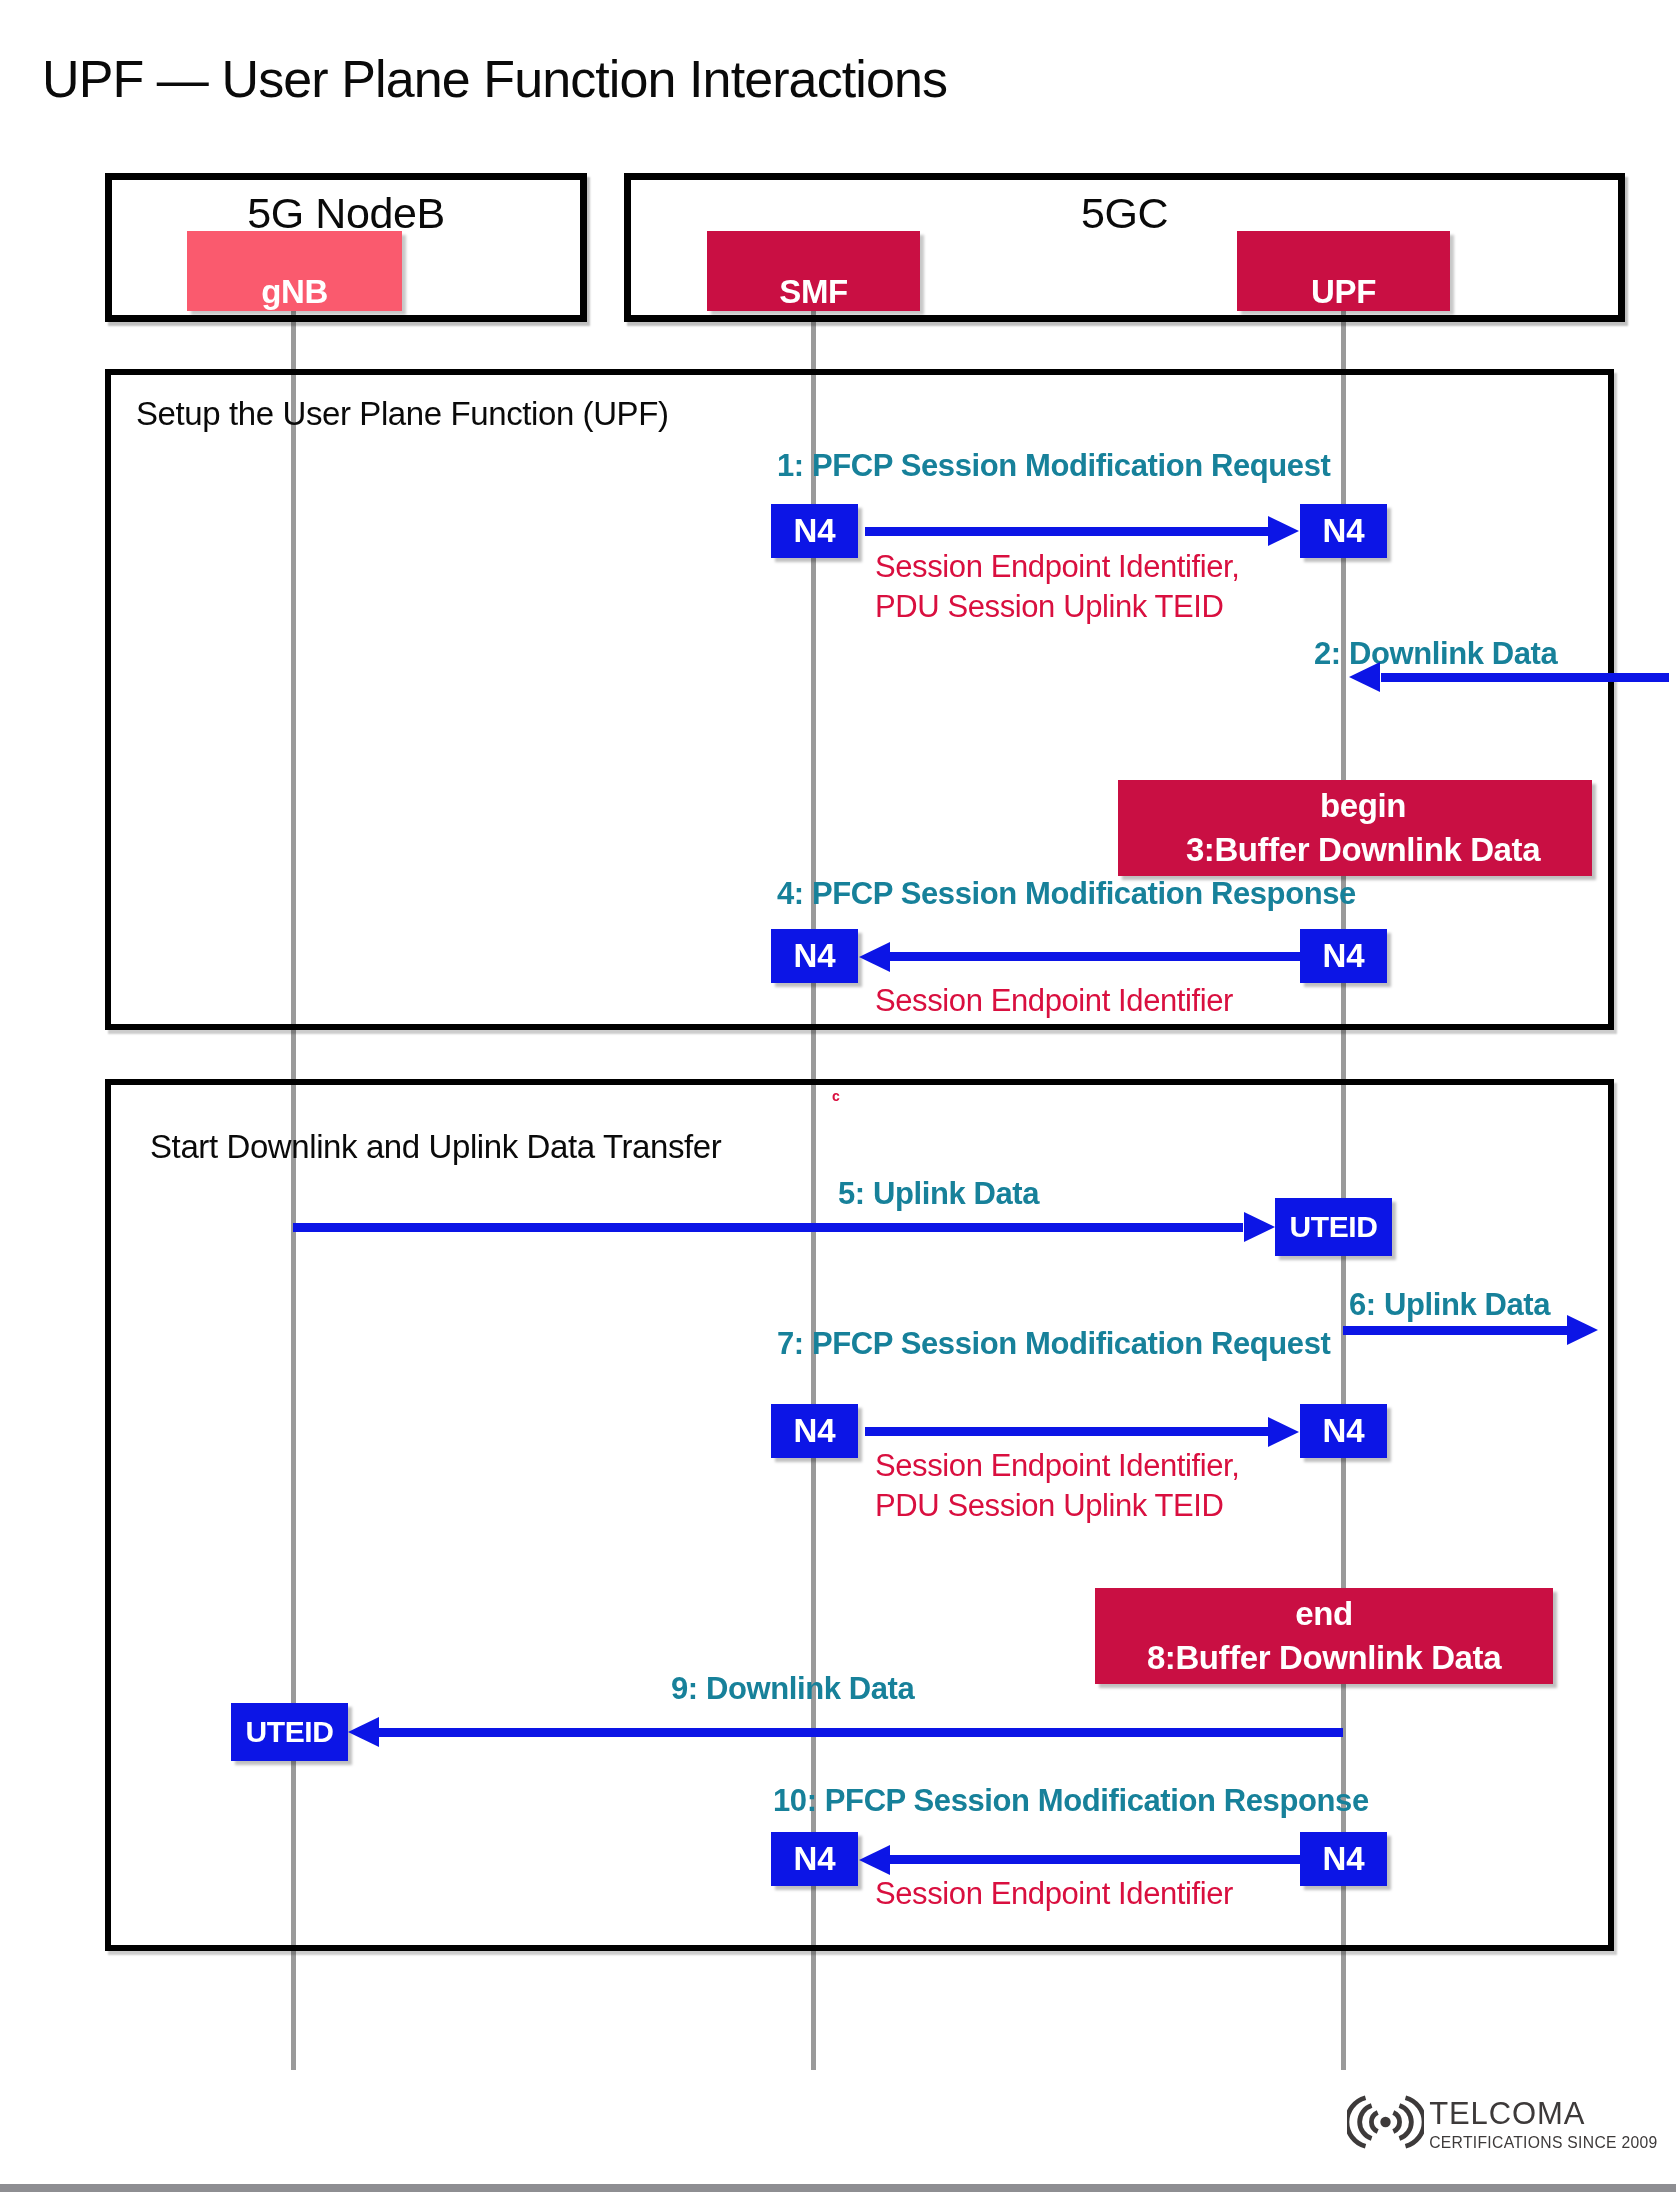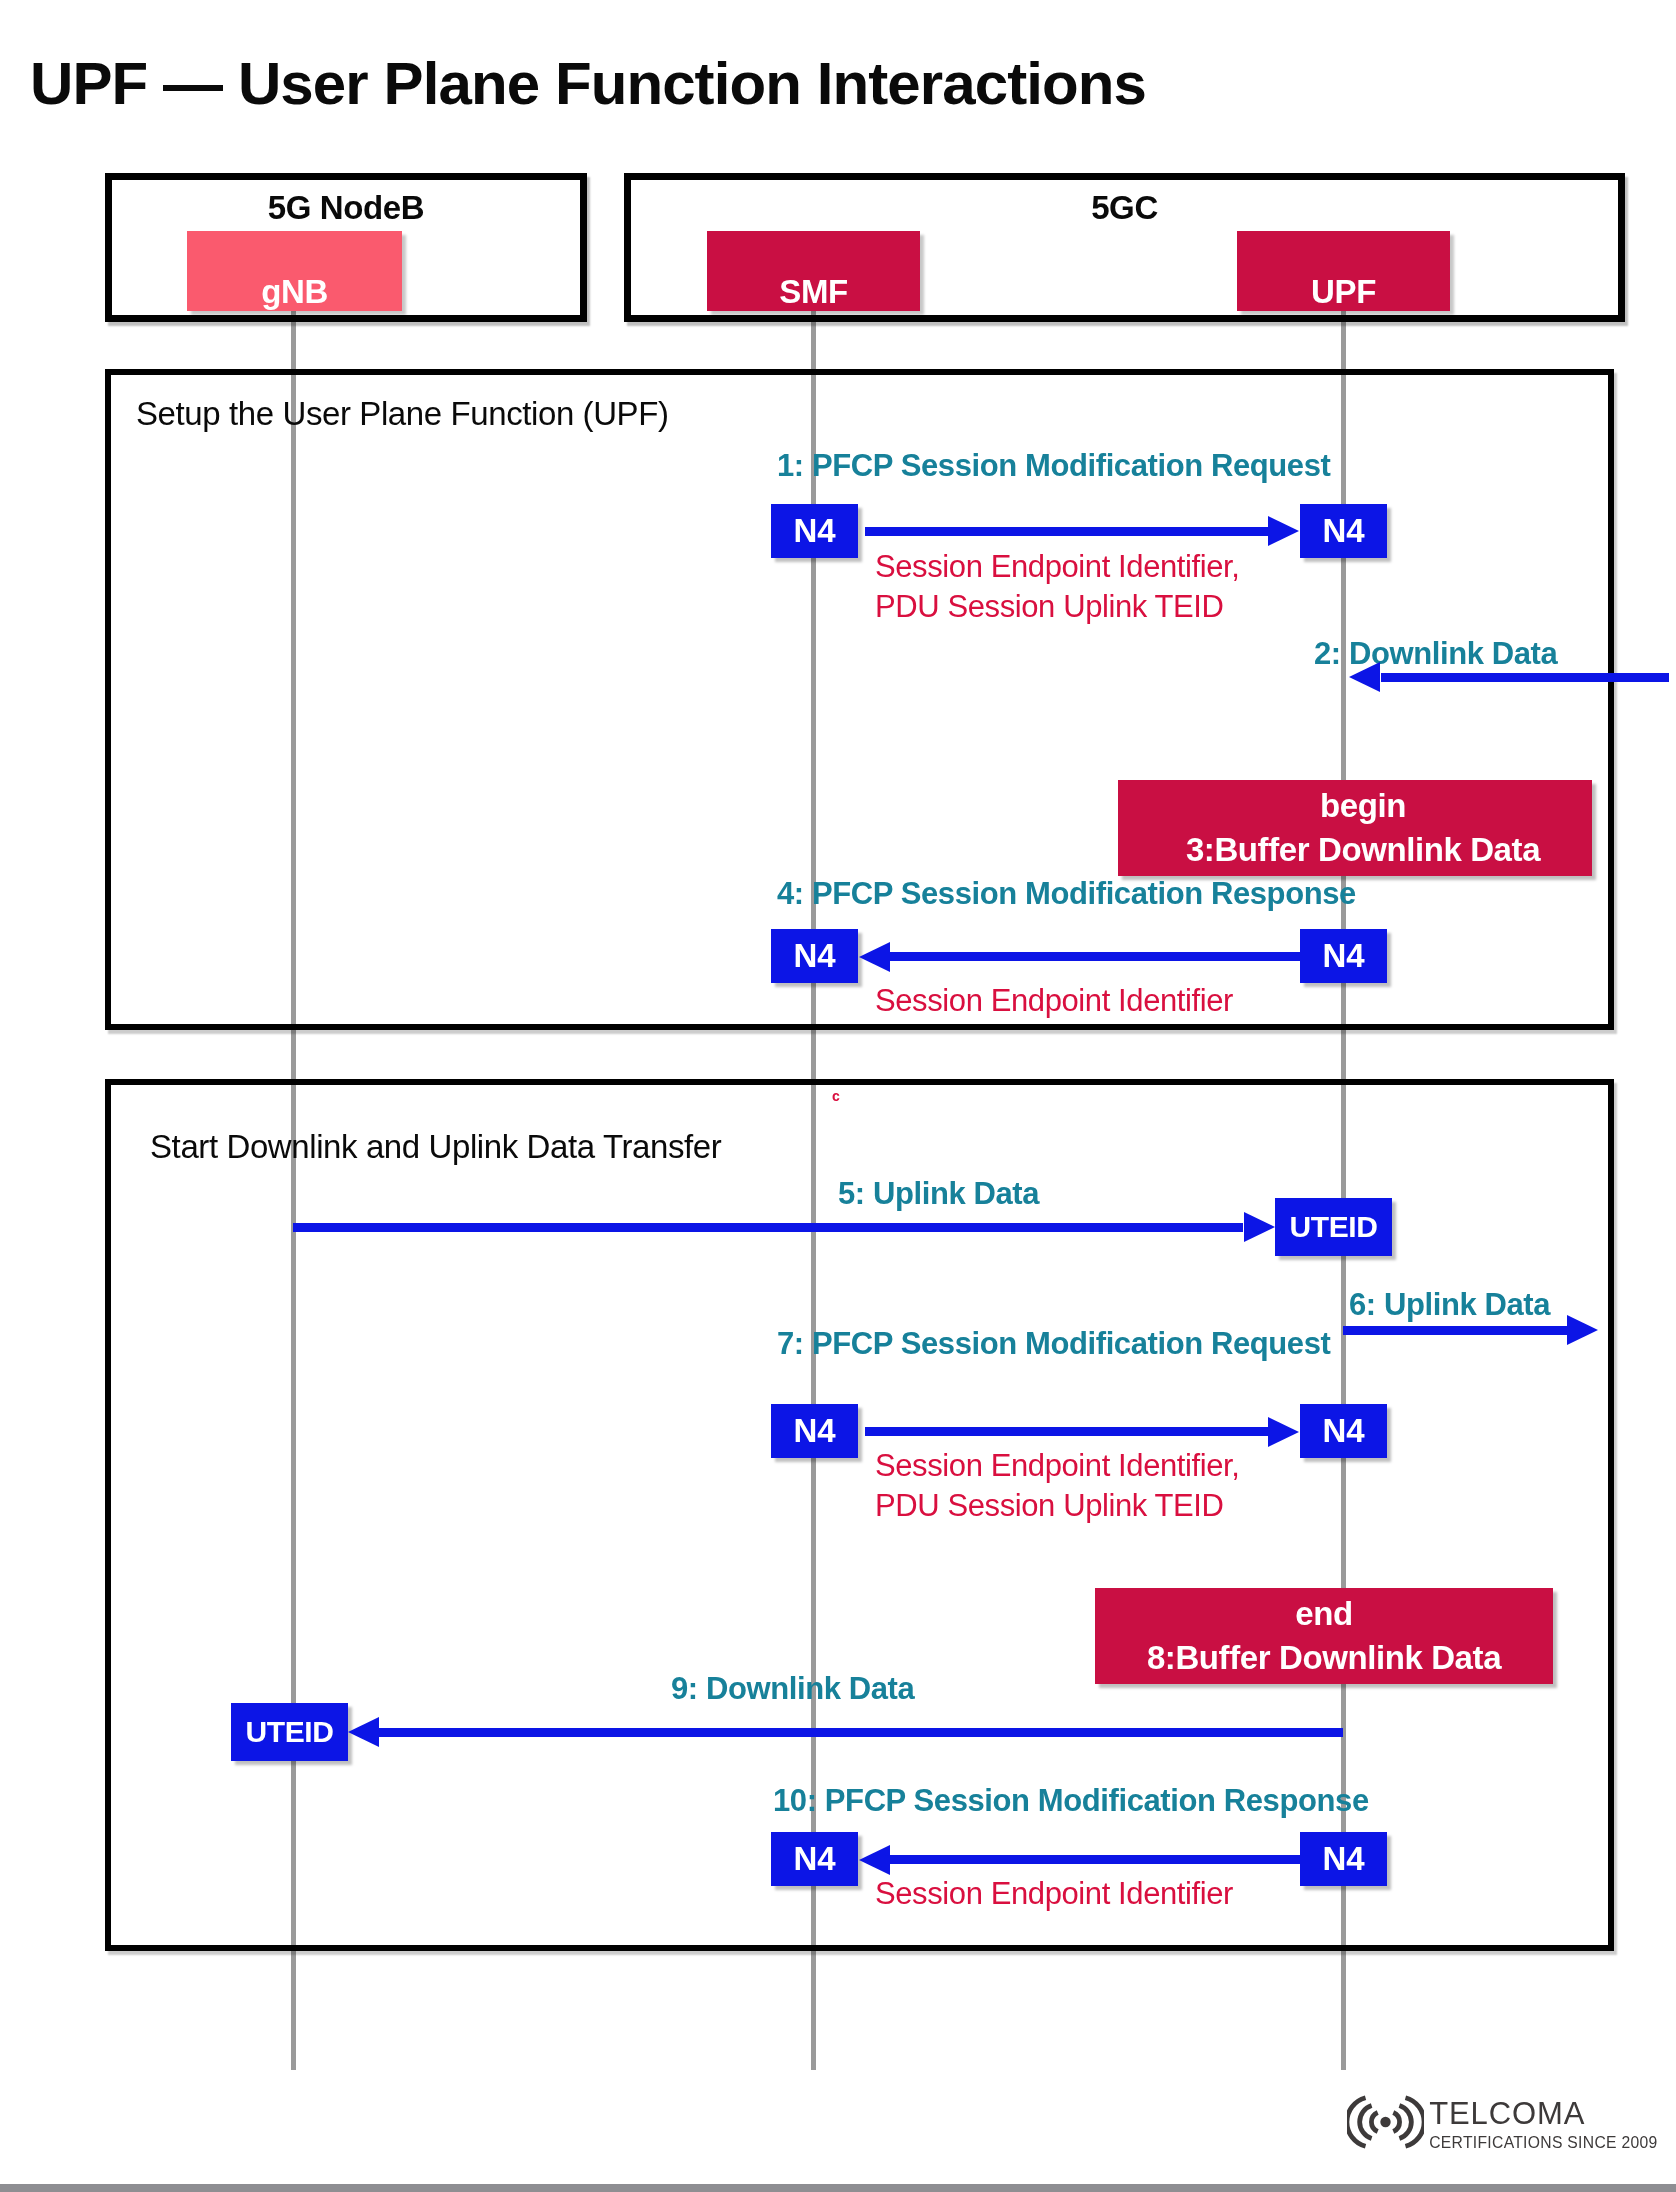--- a/index.html
+++ b/index.html
@@ -13,32 +13,32 @@
     --ink:#0a0a0a;
   }
   html,body{margin:0;padding:0;background:#fff;}
   #canvas{
     position:relative;width:1677px;height:2192px;background:#ffffff;
     overflow:hidden;font-family:"Liberation Sans",sans-serif;color:var(--ink);
   }
   .abs{position:absolute;}
   
   .page-title{
-    left:30px;top:49px;font-size:60px;font-weight:700;letter-spacing:-0.9px;color:var(--ink);
+    left:42px;top:49px;font-size:52px;font-weight:400;letter-spacing:-0.9px;color:var(--ink);
     white-space:nowrap;
   }
   
   .lifeline{width:5.2px;top:311px;height:1759px;background:var(--lifeline-gray);}
   
   .actor-frame{
     border:7px solid #000;background:transparent;box-shadow:2.6px 3.5px 1.7px rgba(0,0,0,.25);
   }
   .actor-frame-label{
     position:absolute;left:0;right:0;top:8.7px;text-align:center;
-    font-size:33px;font-weight:700;color:var(--ink);letter-spacing:-0.4px;
+    font-size:43px;font-weight:400;color:var(--ink);letter-spacing:-0.4px;
   }
   .node{
     display:flex;align-items:flex-end;justify-content:center;
     color:#fff;font-size:33px;font-weight:600;letter-spacing:-0.4px;
     box-shadow:3.5px 3.5px 2.6px rgba(0,0,0,.22);
   }
   .node.pink{background:var(--pink);}
   .node.crimson{background:var(--crimson);}
   
   .frag-frame{border:6.1px solid #000;box-shadow:2.6px 3.5px 1.7px rgba(0,0,0,.2);}

